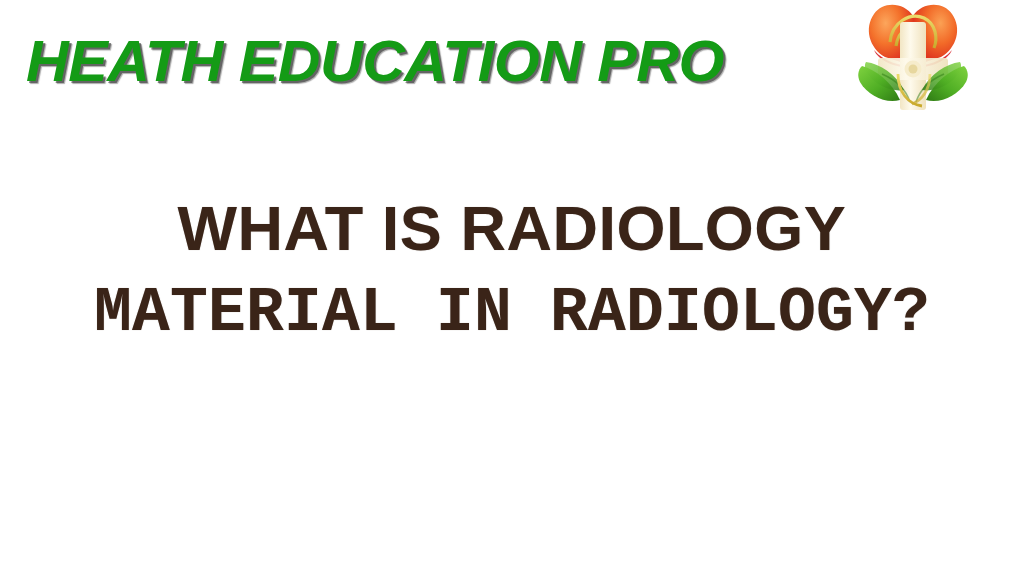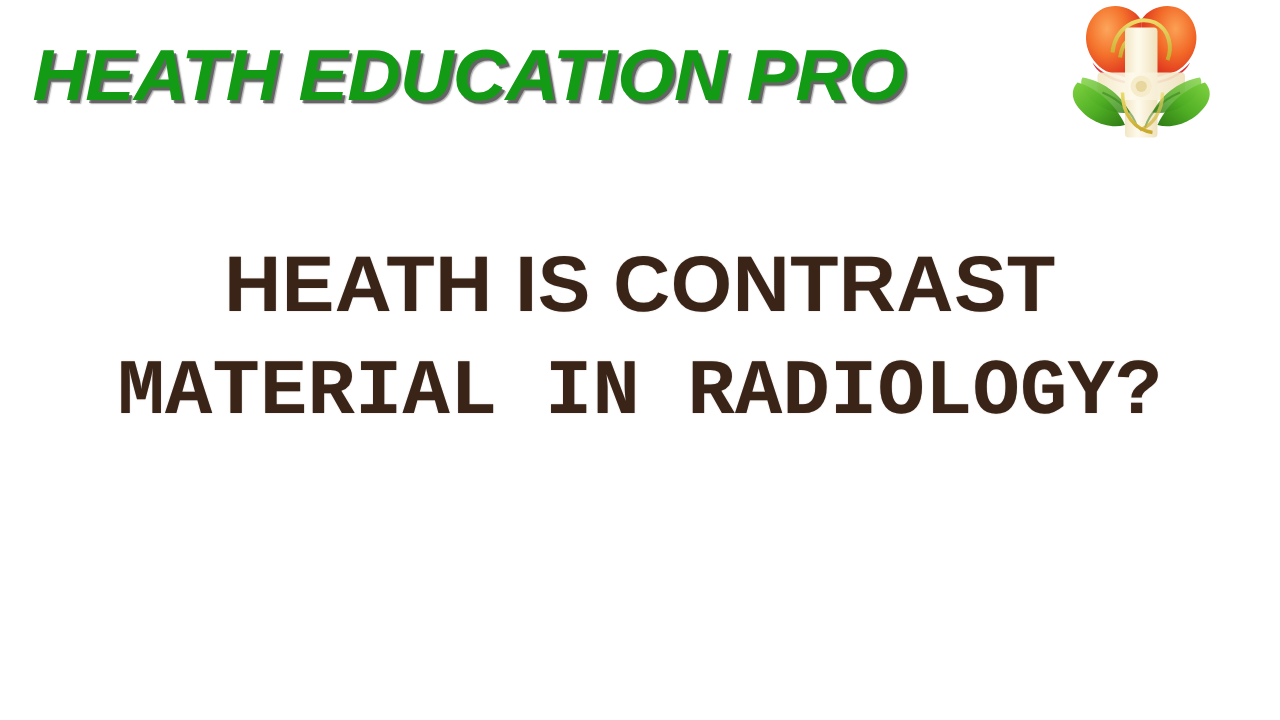--- a/index.html
+++ b/index.html
@@ -161,17 +161,17 @@
 
         <g fill="none" stroke="url(#gRing)" stroke-width="2.8">
           <path d="M46 74 C46 92 56 104 70 106"></path>
           <path d="M78 74 C78 90 70 100 60 104" opacity="0.7"></path>
         </g>
       </svg>
     </div>
   </div>
 
   <div class="title-block">
-    <span class="title-line line-1">HEATH IS CONTRAST</span>
+    <span class="title-line line-1">WHAT IS RADIOLOGY</span>
     <span class="title-line line-2">MATERIAL IN RADIOLOGY?</span>
   </div>
 
 </div>
 
 </body></html>

